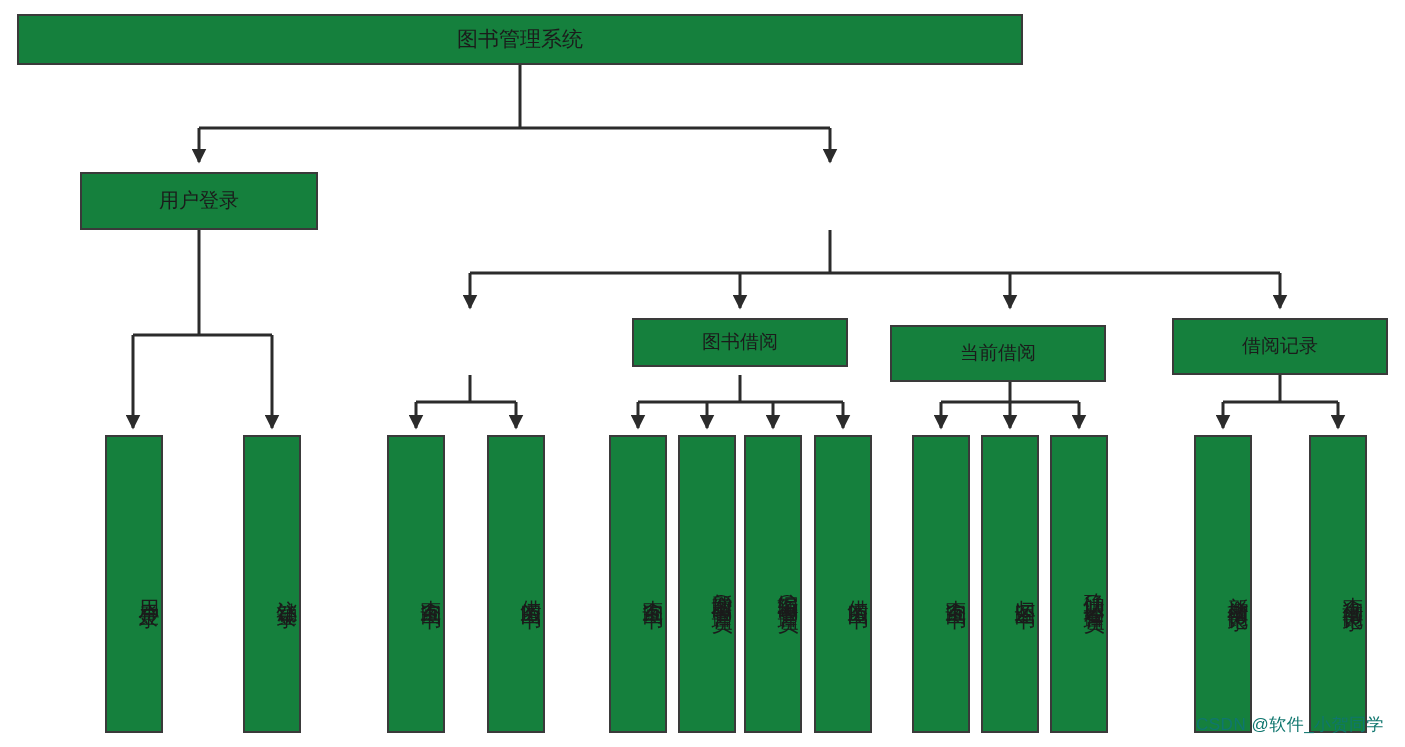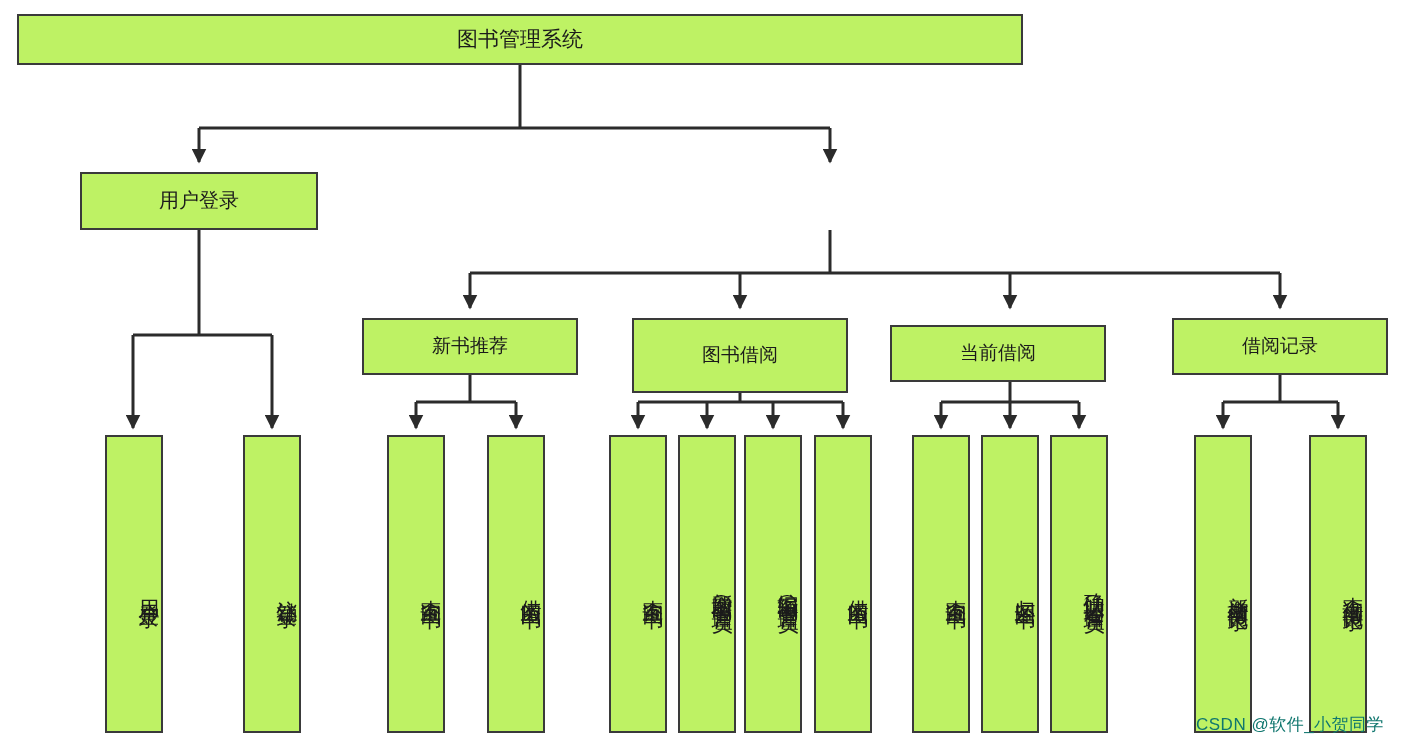--- a/index.html
+++ b/index.html
@@ -7,21 +7,21 @@
     width:1405px;height:747px;position:relative;overflow:hidden;
     font-family:"Liberation Sans","DejaVu Sans",sans-serif;
     color:#1b1b1b;
   }
   #canvas{position:absolute;inset:0;width:1405px;height:747px;}
   svg.lines{position:absolute;left:0;top:0;width:1405px;height:747px;pointer-events:none;}
 
   .node{
     position:absolute;
     box-sizing:border-box;
-    background:#bef264;
+    background:#15803d;
     border:2.5px solid #3a3a3a;
     display:flex;
     align-items:center;
     justify-content:center;
     text-align:left;
     line-height:1.18;
     color:#1b1b1b;
   }
   .node.root{font-size:21px;}
   .node.lvl2{font-size:20px;}
@@ -97,22 +97,21 @@
       <path d="M 1223 402 L 1338 402"></path>
       <path d="M 1223 402 L 1223 428" marker-end="url(#arrow)"></path>
       <path d="M 1338 402 L 1338 428" marker-end="url(#arrow)"></path>
     </g>
   </svg>
 
   <div class="node root" style="left:17px;top:14px;width:1006px;height:51px;">图书管理系统</div>
 
   <div class="node lvl2" style="left:80px;top:172px;width:238px;height:58px;">用户登录</div>
 
-  <div class="node lvl3" style="left:362px;top:318px;width:216px;height:57px;">新书推荐</div>
-  <div class="node lvl3" style="left:632px;top:318px;width:216px;height:75px;">图书借阅</div>
+  <div class="node lvl3" style="left:632px;top:318px;width:216px;height:49px;">图书借阅</div>
   <div class="node lvl3" style="left:890px;top:318px;width:216px;height:57px;margin-top:7px;">当前借阅</div>
   <div class="node lvl3" style="left:1172px;top:318px;width:216px;height:57px;">借阅记录</div>
 
   <div class="node leaf" style="left:105px;top:435px;width:58px;height:298px;">用户登录</div>
   <div class="node leaf" style="left:243px;top:435px;width:58px;height:298px;">注销登录</div>
 
   <div class="node leaf" style="left:387px;top:435px;width:58px;height:298px;">查询图书</div>
   <div class="node leaf" style="left:487px;top:435px;width:58px;height:298px;">借阅图书</div>
 
   <div class="node leaf" style="left:609px;top:435px;width:58px;height:298px;">查询图书</div>

